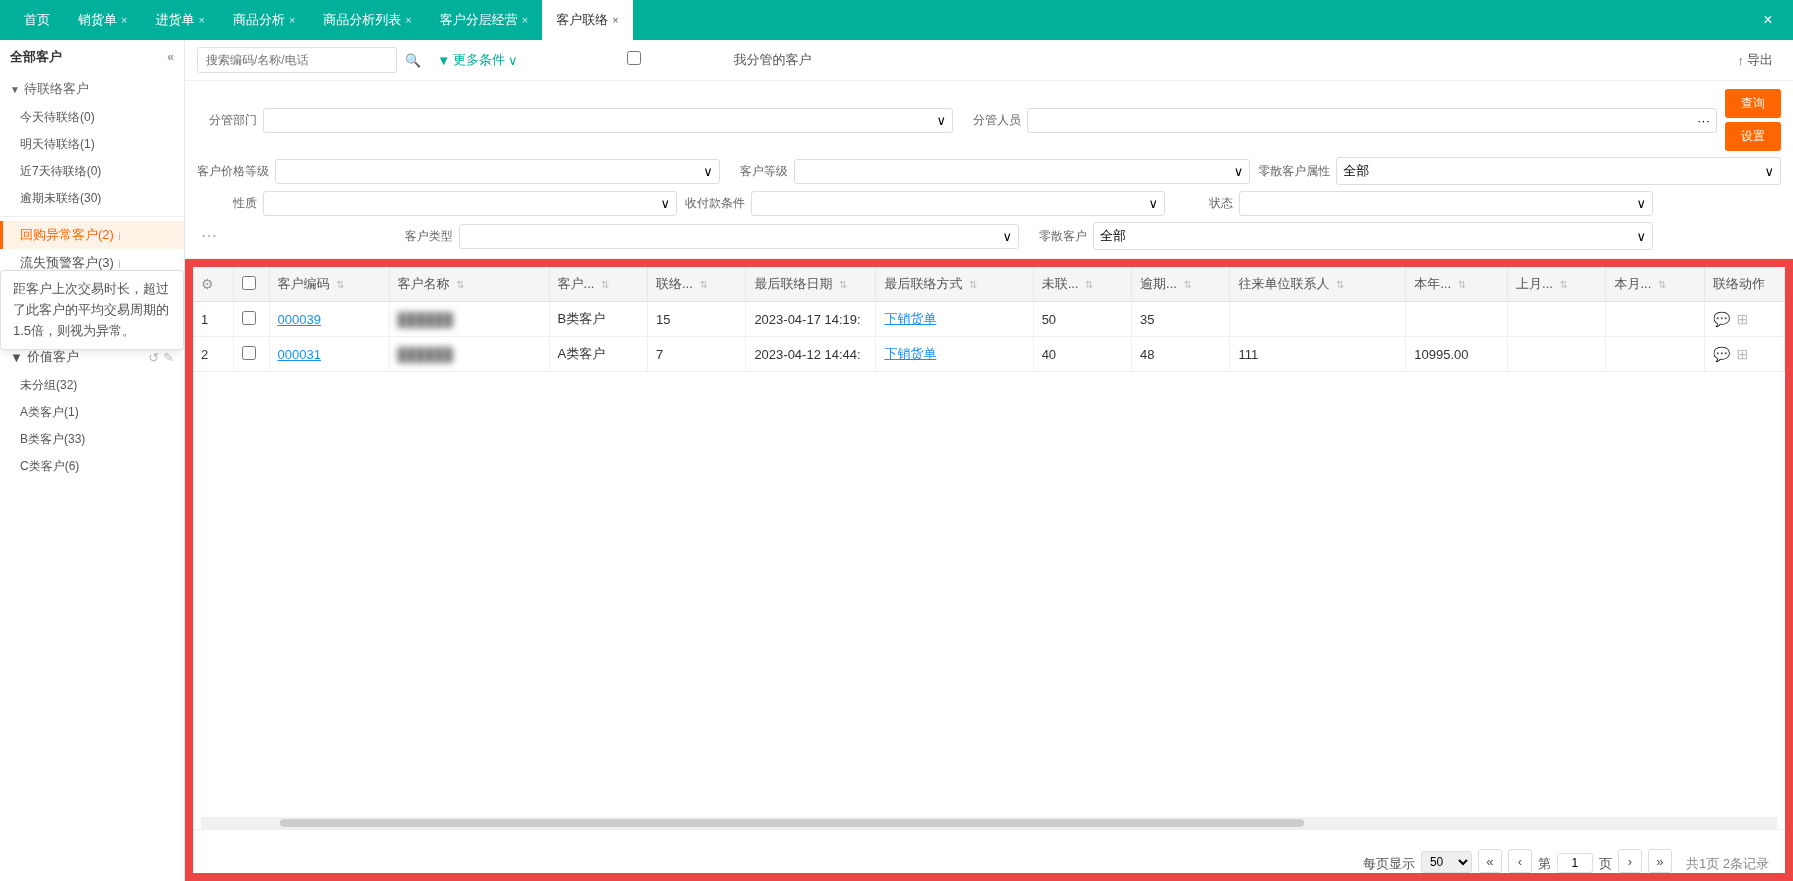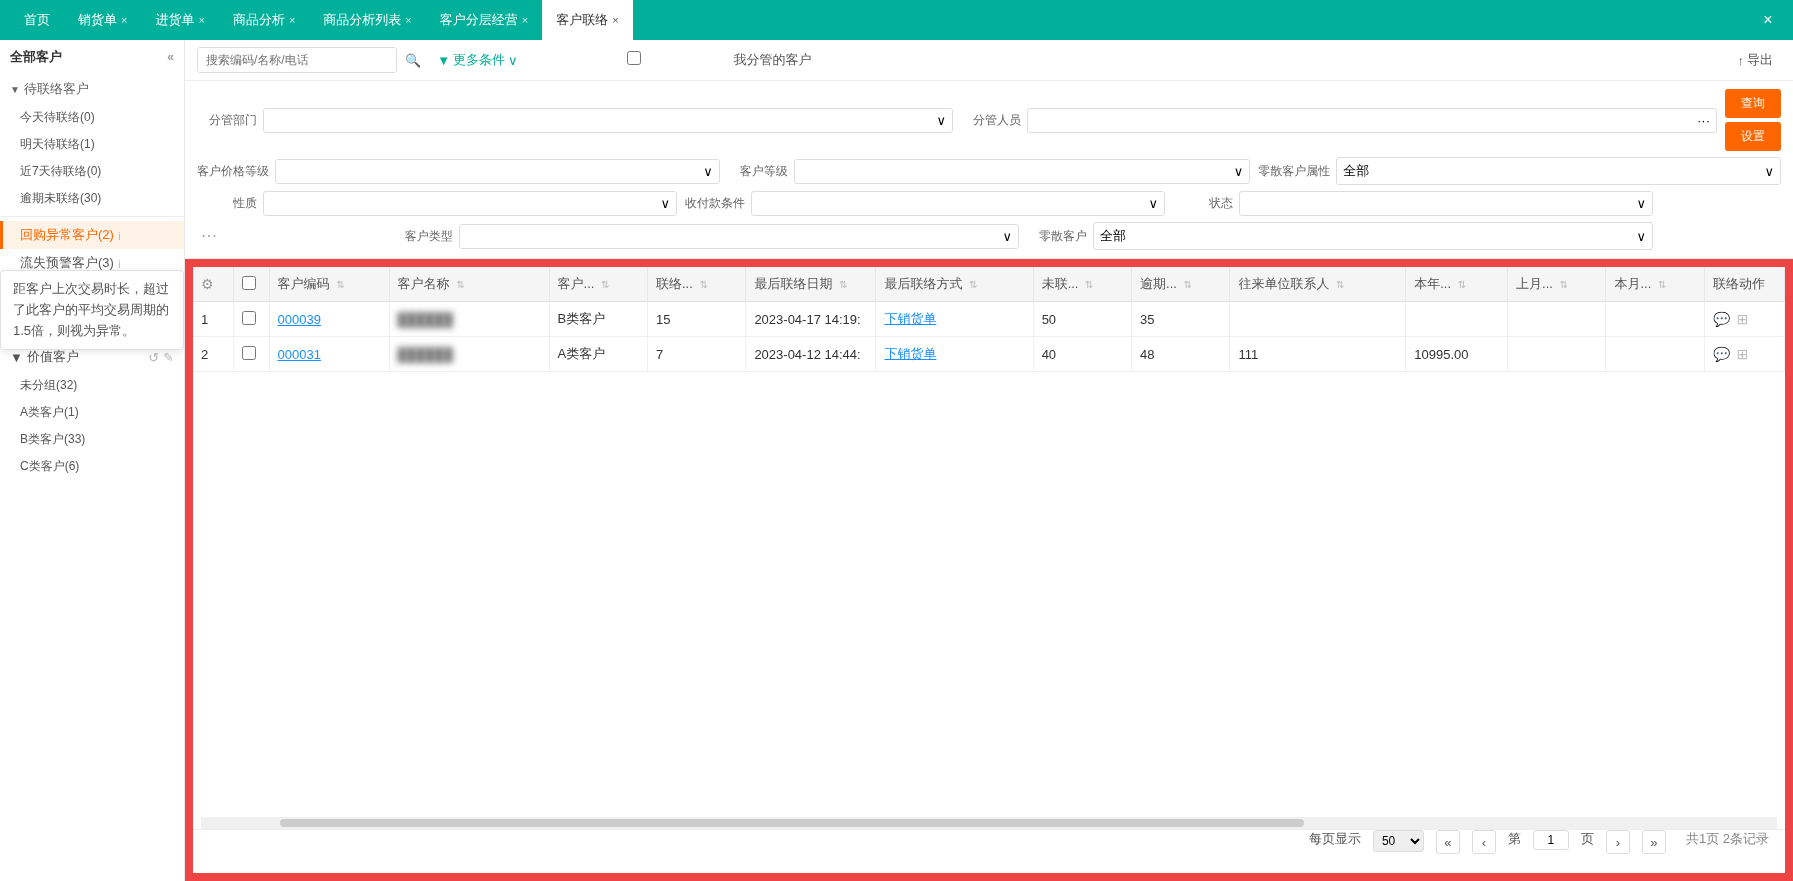--- a/index.html
+++ b/index.html
@@ -314,24 +314,24 @@
       max-width: 320px;
       line-height: 1.6;
     }
 
     
     .pagination {
       height: 44px;
       background: white;
       border-top: 1px solid #eee;
       display: flex;
-      align-items: flex-start;
+      align-items: flex-end;
       justify-content: flex-end;
       padding: 0 16px;
-      gap: 12px;
+      gap: 6px;
       font-size: 12px;
       color: #555;
     }
     .page-size-select {
       border: 1px solid #ddd;
       border-radius: 3px;
       padding: 2px 4px;
       font-size: 12px;
       outline: none;
     }

